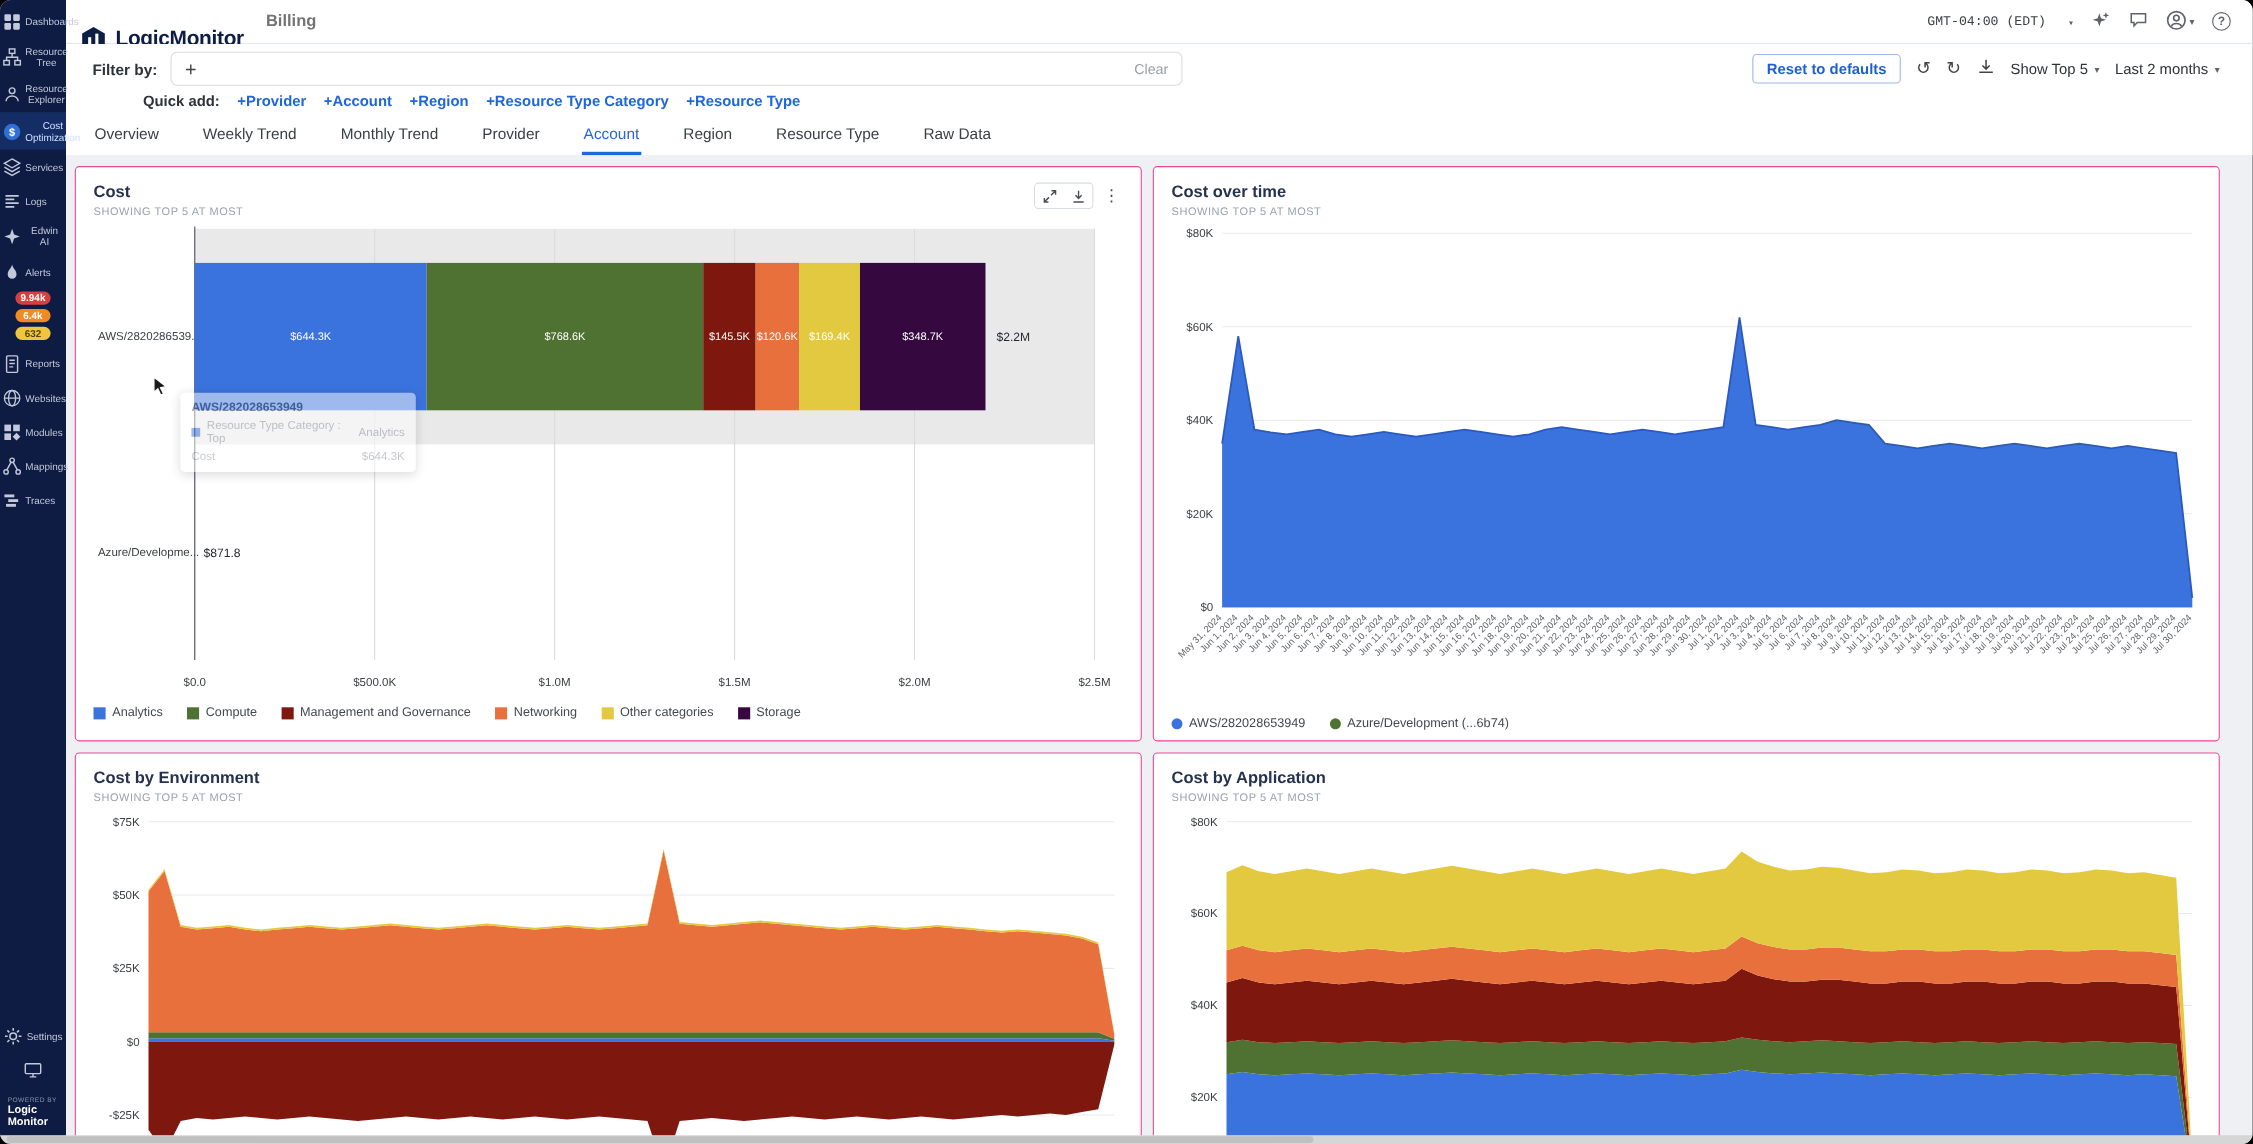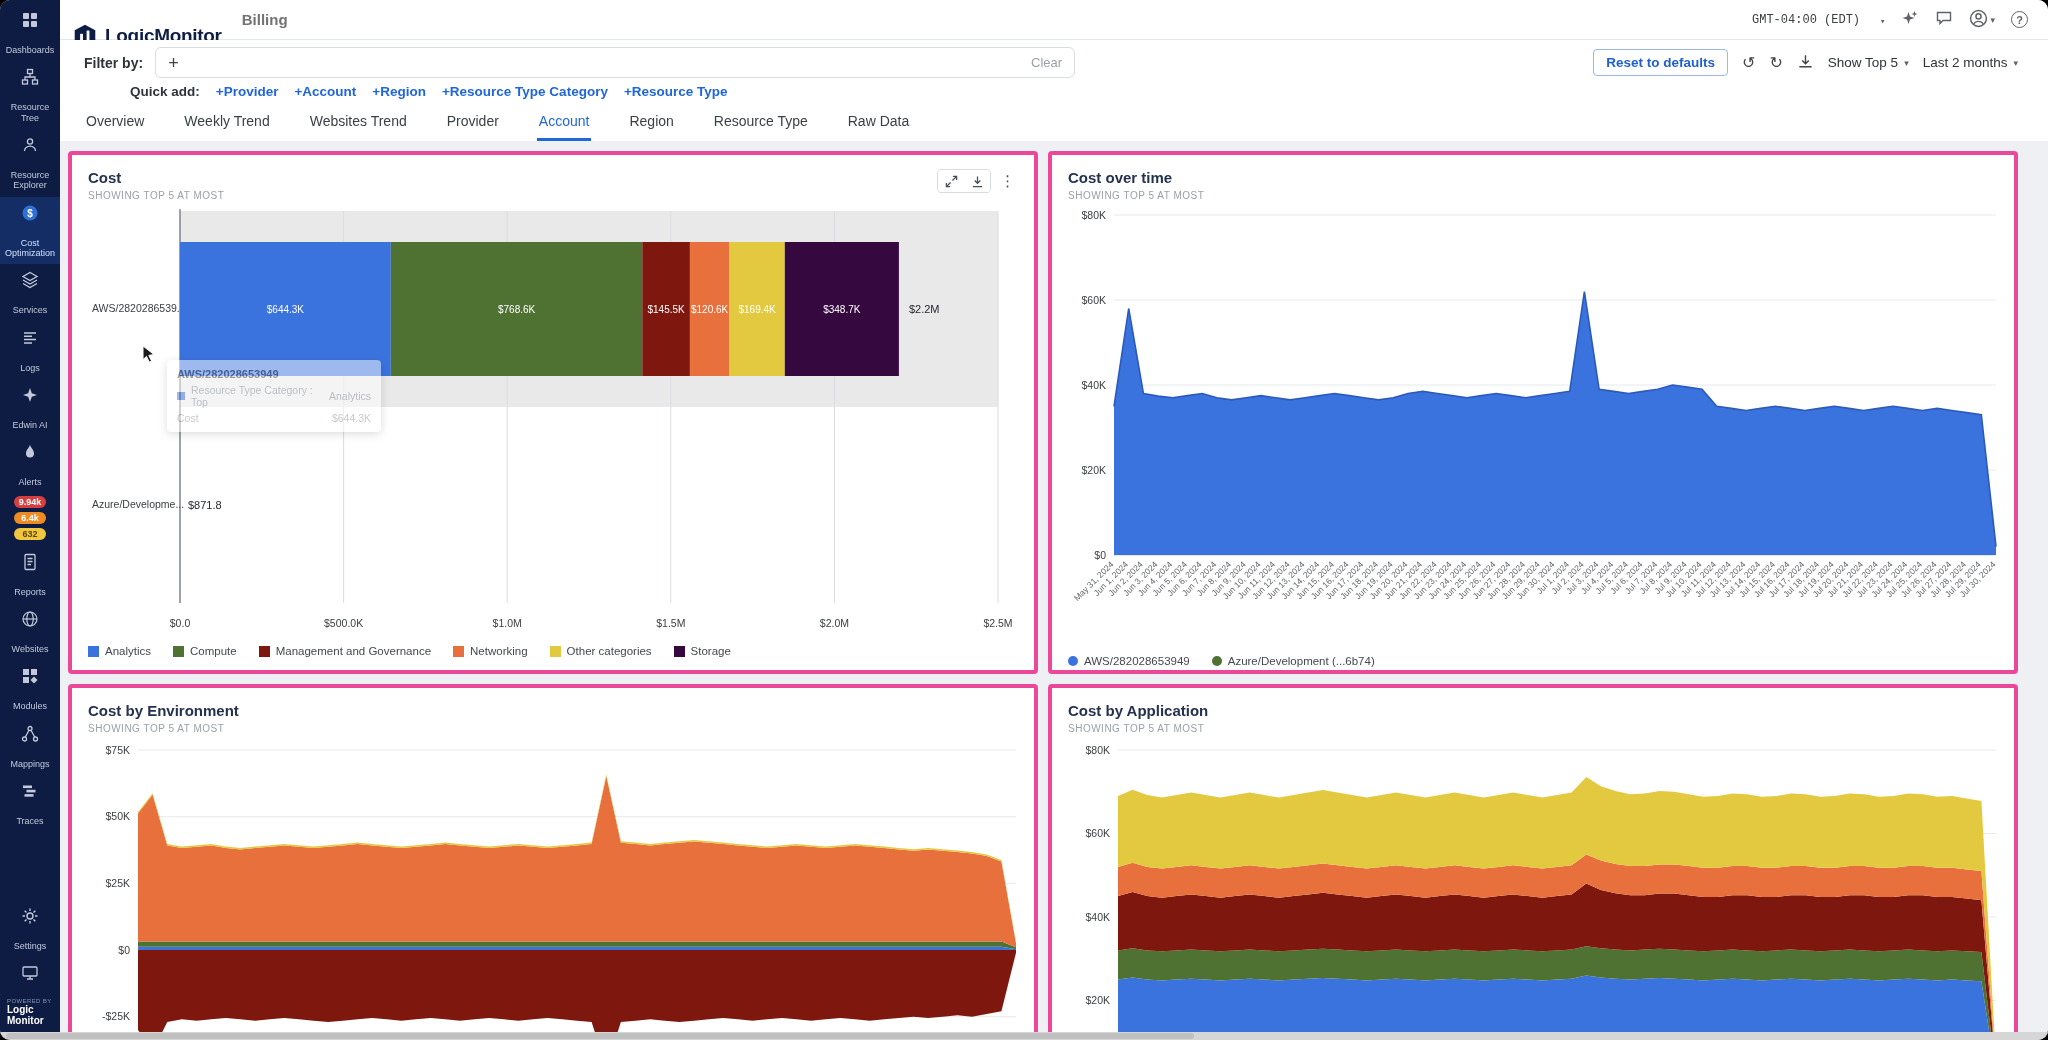--- a/index.html
+++ b/index.html
@@ -4,21 +4,21 @@
 <style>
   * { margin:0; padding:0; box-sizing:border-box; }
   html,body { width:2048px; height:1040px; background:#000; overflow:hidden;
               font-family:"Liberation Sans", sans-serif; }
   .screen { position:relative; width:2048px; height:1040px; display:flex;
             background:#eef0f3; border-radius:10px; overflow:hidden; }
 
   
   .sidebar { width:60px; flex:none; background:#0e1c44; display:flex; flex-direction:column;
              padding-top:4px; z-index:6; }
-  .nav-item { display:flex; flex-direction:column; align-items:center; gap:16px;
+  .nav-item { display:flex; flex-direction:row; align-items:center; gap:3px;
               padding:7px 2px 6px; cursor:pointer; }
   .nav-item .nav-label { font-size:9px; line-height:1.15; text-align:center; color:#c3c9da; }
   .nav-item.active { background:rgba(47,111,214,.22); }
   .nav-item.active .nav-label { color:#cfe0ff; }
   .nav-icon svg { display:block; }
   .alert-badges { display:flex; flex-direction:column; align-items:center; gap:4px; padding:2px 0 6px; }
   .badge { min-width:32px; padding:1px 5px; border-radius:8px; font-size:9px; font-weight:700;
            text-align:center; color:#fff; cursor:pointer; }
   .badge.warn { color:#5a4500; }
   .sidebar-bottom { margin-top:auto; display:flex; flex-direction:column; align-items:center; padding-bottom:14px;justify-content:center; }
@@ -59,21 +59,21 @@
   .quickadd-row { display:flex; align-items:center; gap:16px; margin:6px 0 0 46px; }
   .qa-label { font-size:13.5px; font-weight:700; color:#2d3338; }
   .qa-link { font-size:13.5px; font-weight:600; color:#1f66d9; cursor:pointer; }
   .tabs { display:flex; gap:36px; margin-top:12px; }
   .tab { font-size:14px; color:#3a3f45; padding:2px 2px 9px; cursor:pointer; border-bottom:3px solid transparent; }
   .tab.active { color:#1f66d9; border-bottom-color:#1f66d9; }
 
   
   .cards { flex:1; display:grid; grid-template-columns:1fr 1fr; grid-auto-rows:523px; gap:10px;
            padding:10px 30px 0 8px; overflow:hidden; align-content:start; }
-  .card { position:relative; background:#fff; border:4px solid #ec4899; border-radius:4px;
+  .card { position:relative; background:#fff; border:1px solid #ec4899; border-radius:4px;
           padding:14px 16px; overflow:hidden; }
   .card-head { display:flex; align-items:flex-start; }
   .card-title { font-size:15px; font-weight:600; color:#24314f; }
   .card-sub { font-size:10px; letter-spacing:.5px; color:#9aa1ab; margin-top:4px; }
   .chart-actions { margin-left:auto; display:flex; align-items:center; gap:6px; }
   .act-group { display:flex; border:1px solid #d7dbe2; border-radius:4px; overflow:hidden; }
   .act-btn { width:26px; height:22px; background:#fff; border:none; cursor:pointer;
              display:flex; align-items:center; justify-content:center; color:#4a4f57; }
   .kebab { background:none; border:none; font-size:15px; color:#4a4f57; cursor:pointer; padding:0 3px; }
   svg.chart { display:block; margin-top:6px; }
@@ -329,21 +329,21 @@
         <span class="qa-label">Quick add:</span>
         <span class="qa-link">+Provider</span>
         <span class="qa-link">+Account</span>
         <span class="qa-link">+Region</span>
         <span class="qa-link">+Resource Type Category</span>
         <span class="qa-link">+Resource Type</span>
       </div>
       <nav class="tabs">
         <span class="tab">Overview</span>
         <span class="tab">Weekly Trend</span>
-        <span class="tab">Websites Trend</span>
+        <span class="tab">Monthly Trend</span>
         <span class="tab">Provider</span>
         <span class="tab active">Account</span>
         <span class="tab">Region</span>
         <span class="tab">Resource Type</span>
         <span class="tab">Raw Data</span>
       </nav>
     </div>
 
     <div class="cards">
 

